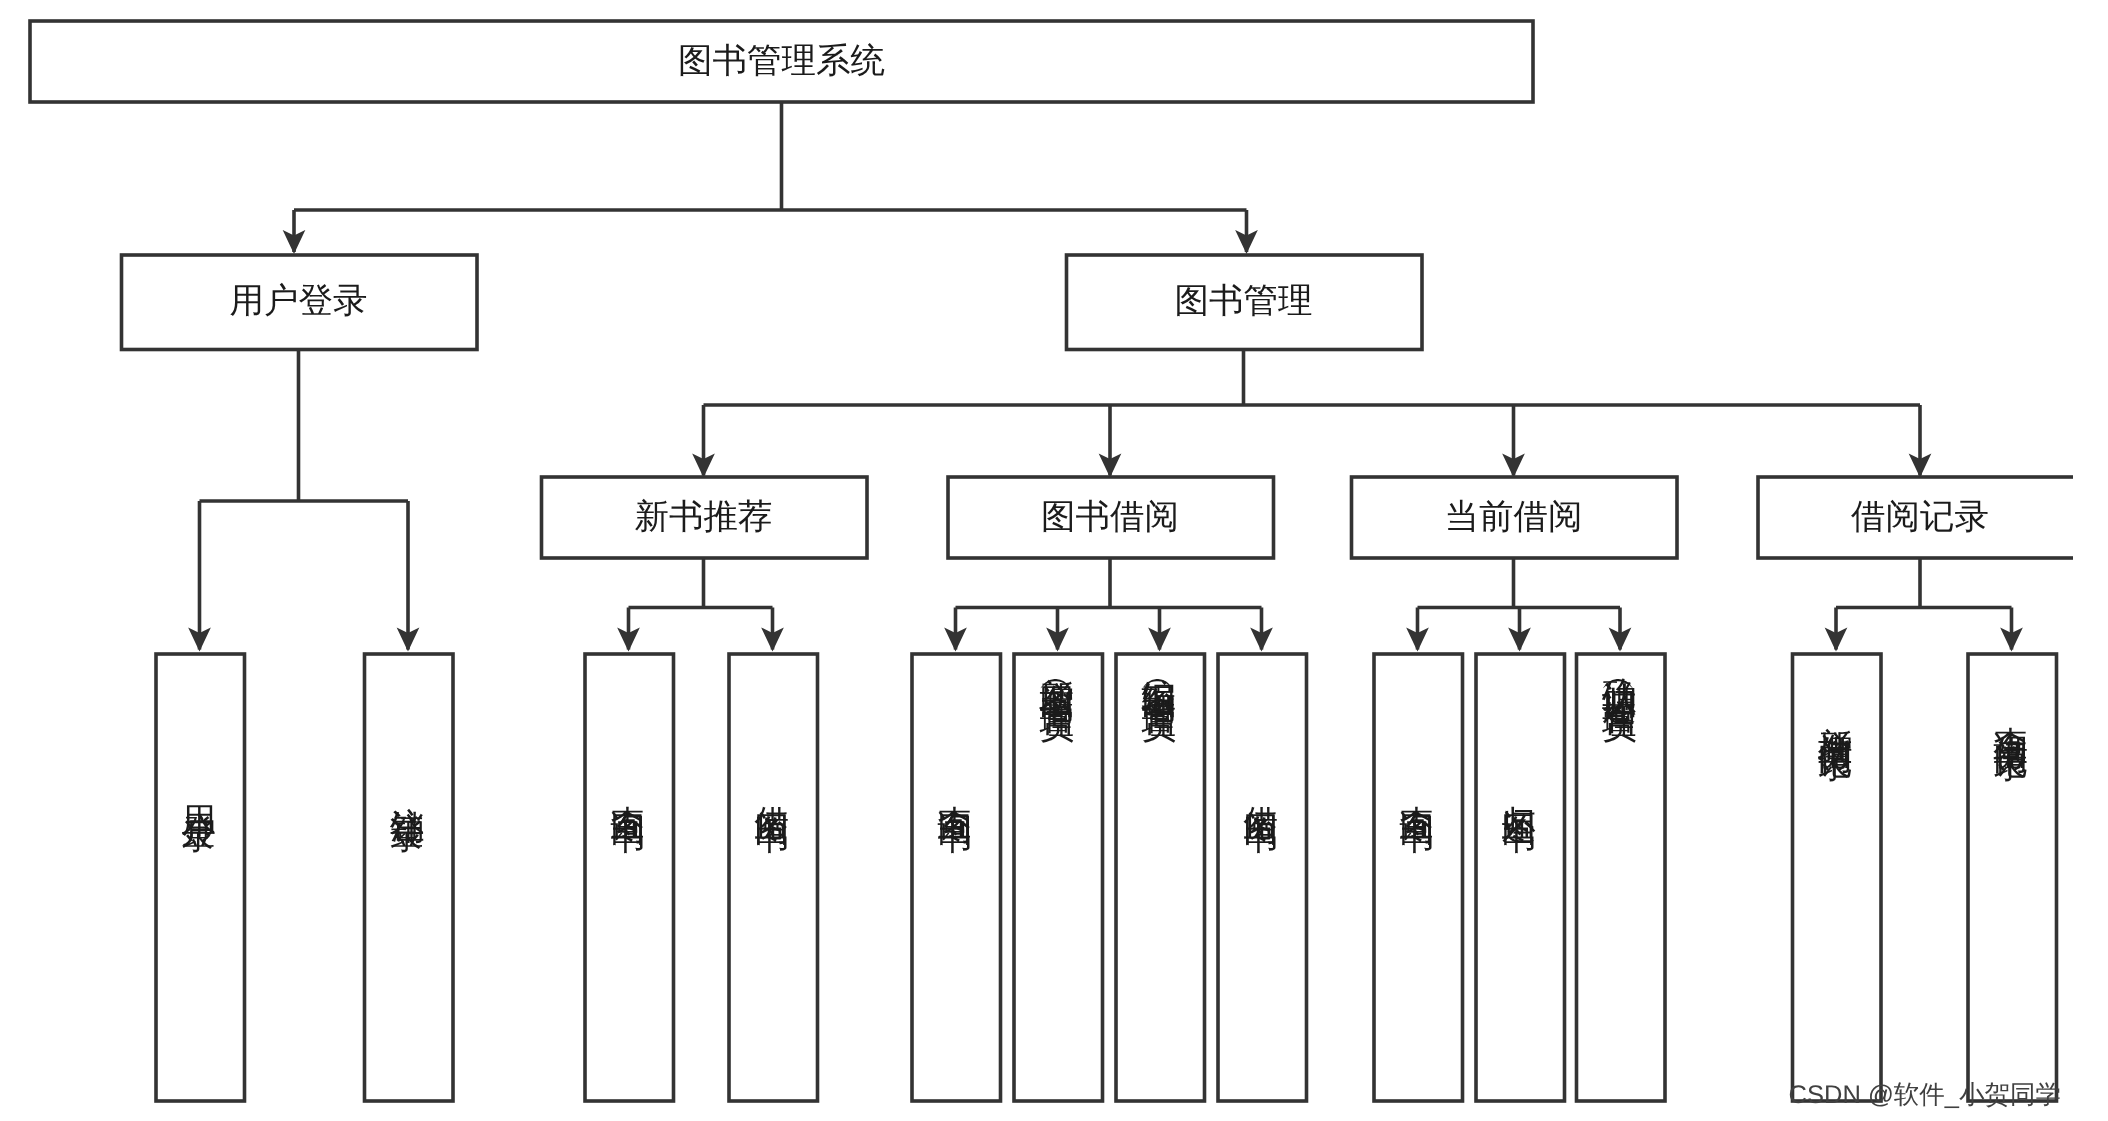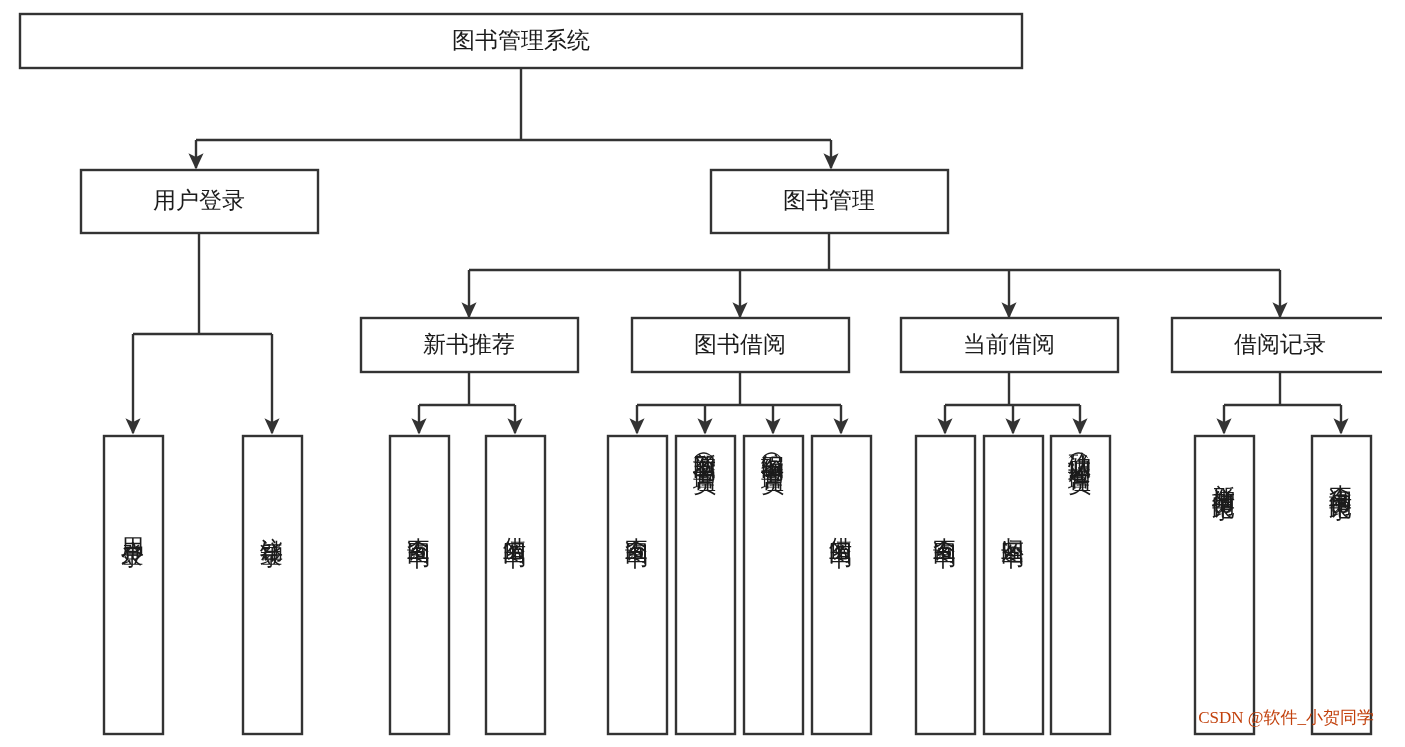--- a/index.html
+++ b/index.html
@@ -50,24 +50,24 @@
     stroke-width: 2.4;
     fill: none;
   }
   .arrow-head {
     fill: #333333;
     stroke: none;
   }
   .watermark-text {
     position: absolute;
     right: 8px;
-    bottom: 18px;
-    font-family: Liberation Serif, serif;
+    bottom: 6px;
+    font-family: Liberation Sans, sans-serif;
     font-size: 17px;
-    color: #c2410c;
+    color: #404040;
     white-space: nowrap;
     user-select: none;
   }
 </style>
 </head>
 <body>
 
 <div id="diagram-root">
 
   <svg class="canvas" viewBox="0 0 1405 747" xmlns="http://www.w3.org/2000/svg">

